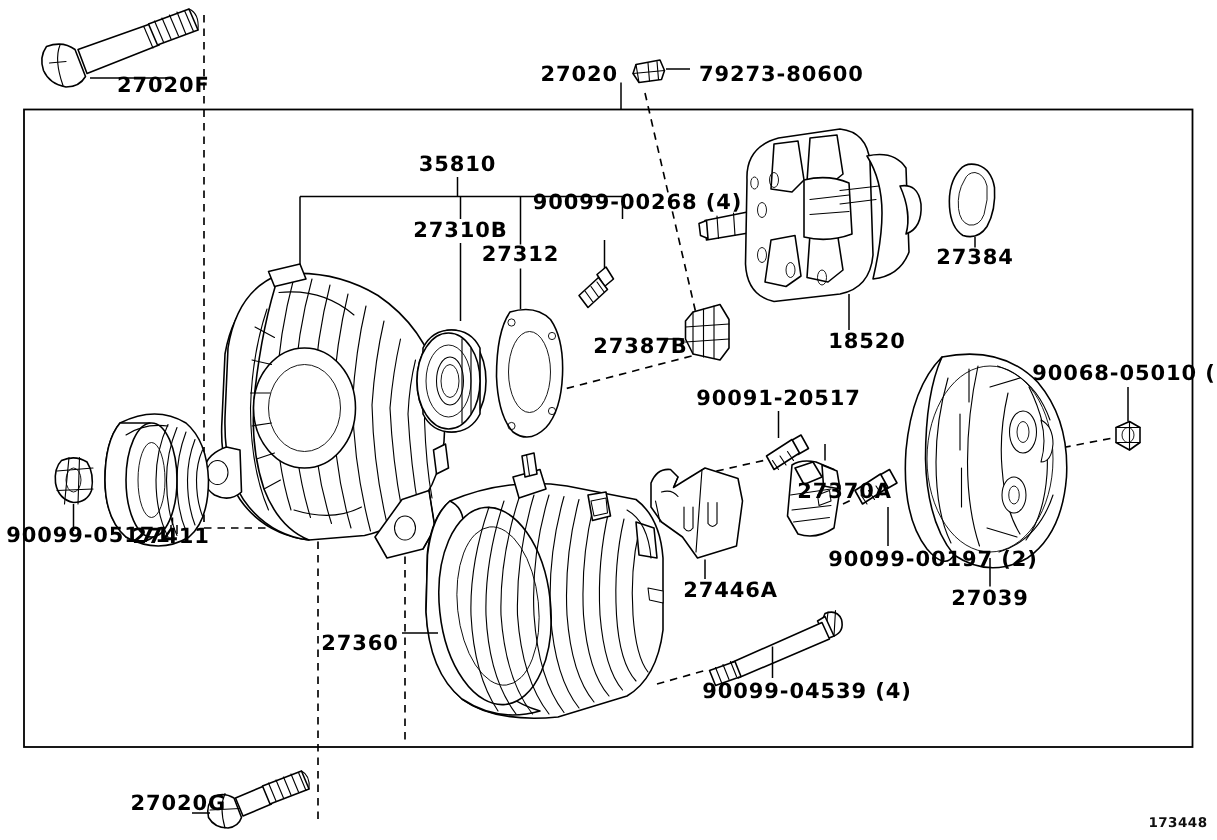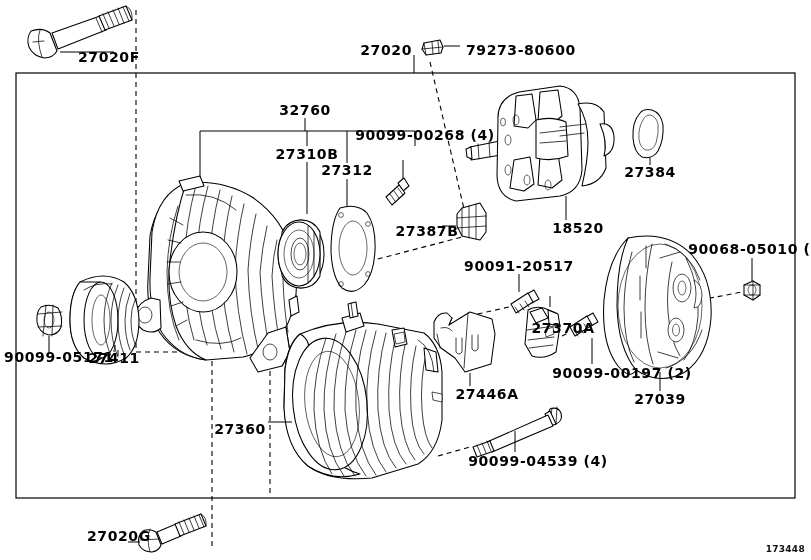--- a/index.html
+++ b/index.html
@@ -385,21 +385,21 @@
     </g>
     <path class="ln2" d="M201 514 Q207 517 206 526"></path>
     <path class="lead" d="M140 542 L128 542"></path>
   </g>
 </svg>
 
 <div id="labels">
     <div class="lbl" style="left: 78px; top: 49px;">27020F</div>
     <div class="lbl r" style="left: 412px; top: 42px; text-align: center;">27020</div>
     <div class="lbl" style="left: 466px; top: 42px;">79273-80600</div>
-    <div class="lbl c" style="left: 305px; top: 102px;">32760</div>
+    <div class="lbl c" style="left: 305px; top: 102px;">35810</div>
     <div class="lbl c" style="left: 307px; top: 146px;">27310B</div>
     <div class="lbl c" style="left: 347px; top: 162px;">27312</div>
     <div class="lbl c" style="left: 425px; top: 127px;">90099-00268 (4)</div>
     <div class="lbl c" style="left: 427px; top: 223px;">27387B</div>
     <div class="lbl c" style="left: 578px; top: 220px;">18520</div>
     <div class="lbl c" style="left: 650px; top: 164px;">27384</div>
     <div class="lbl c" style="left: 758px; top: 241px;">90068-05010 (3)</div>
     <div class="lbl c" style="left: 519px; top: 258px;">90091-20517</div>
     <div class="lbl c" style="left: 563px; top: 280px; margin-top: 40px;">27370A</div>
     <div class="lbl c" style="left: 622px; top: 365px;">90099-00197 (2)</div>

